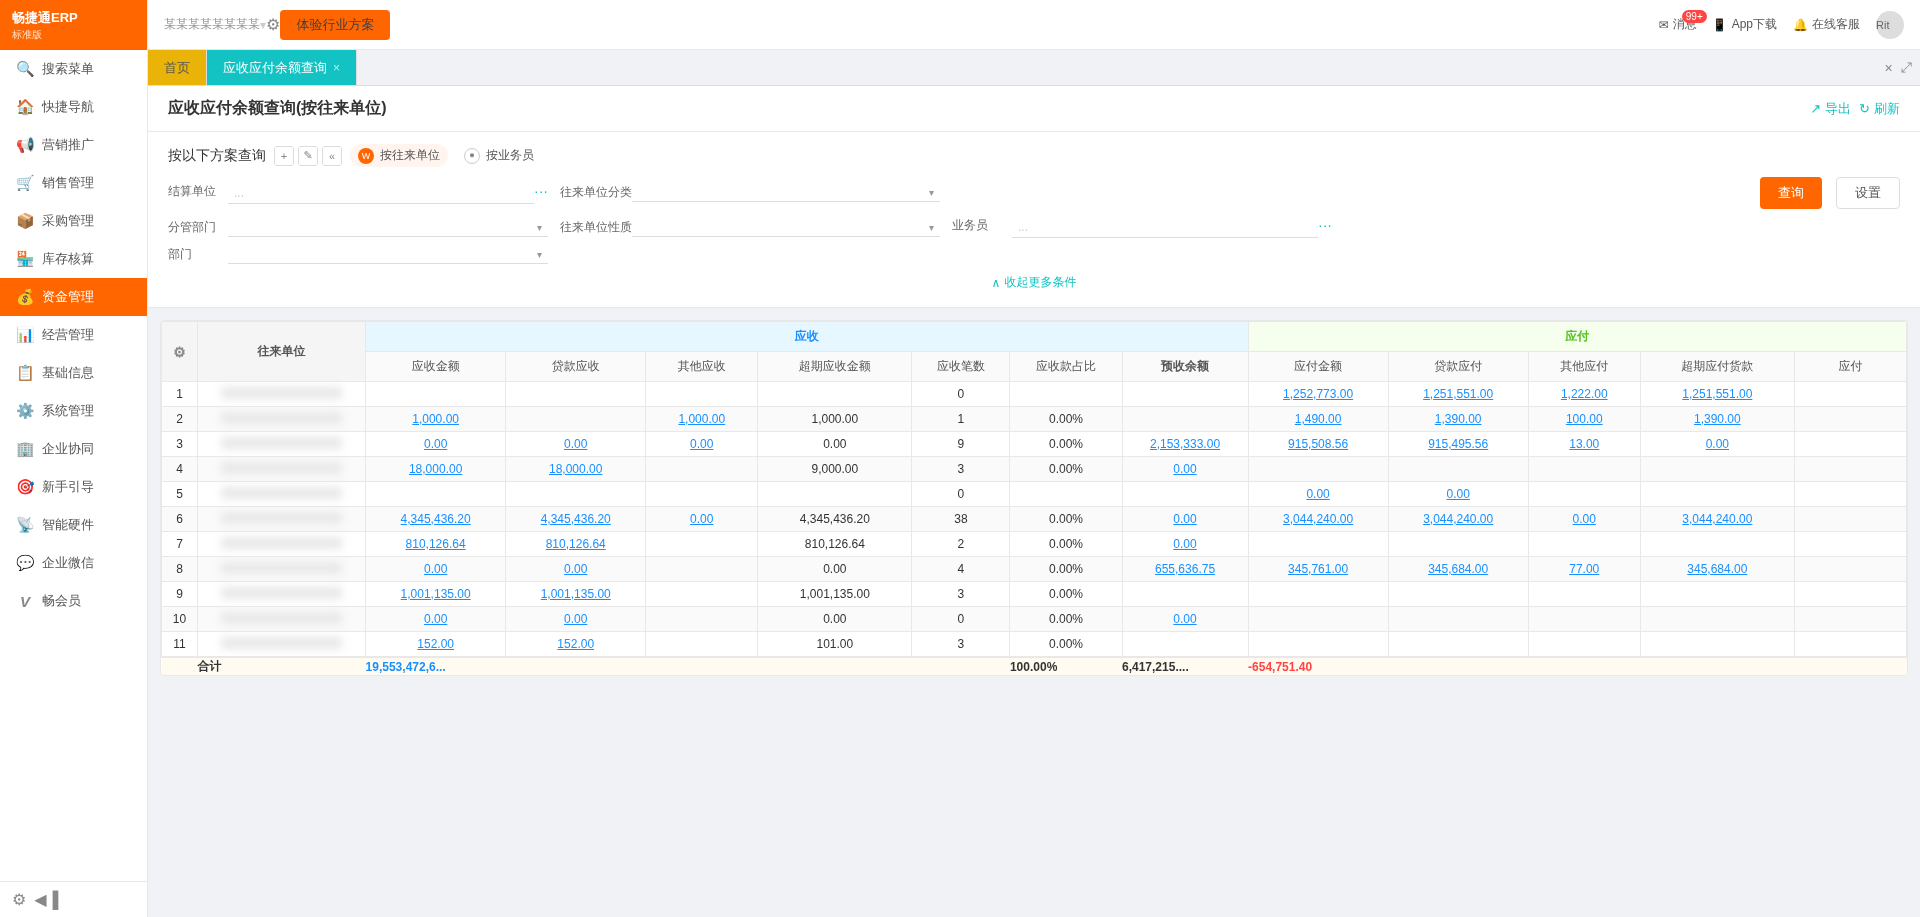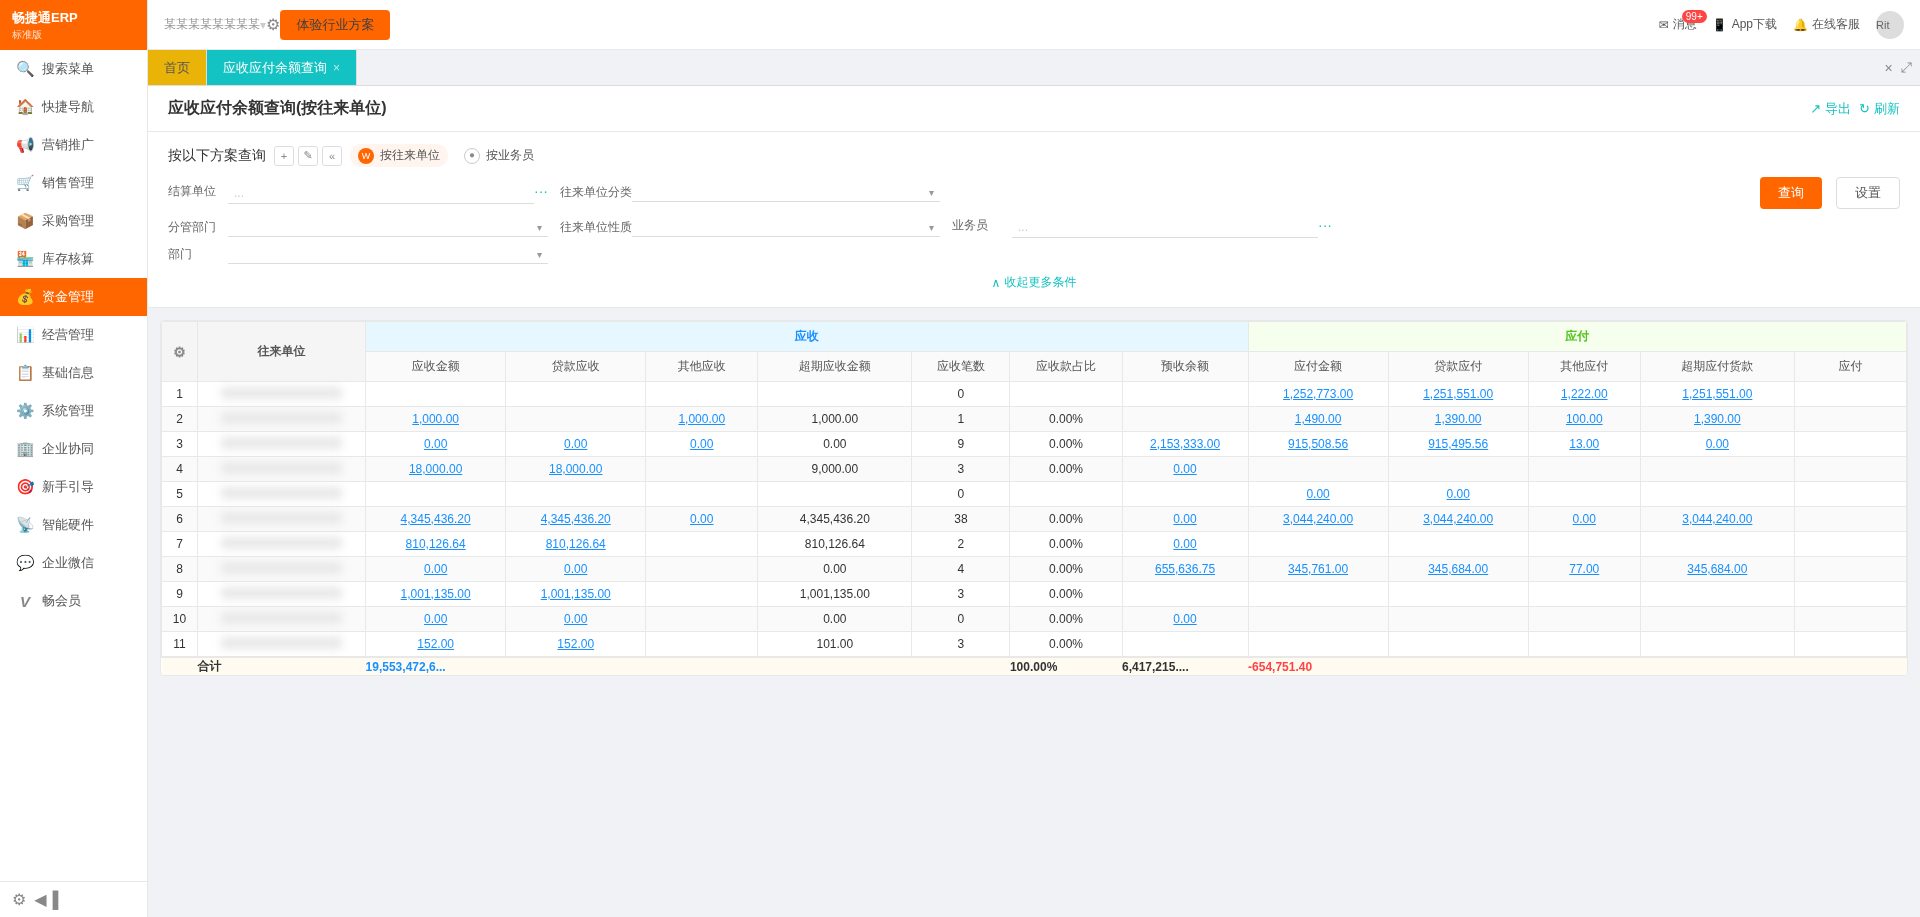--- a/index.html
+++ b/index.html
@@ -367,21 +367,21 @@
             <th colspan="7" class="col-group-header">应收</th>
             <th colspan="5" class="col-group-header-pay">应付</th>
           </tr>
           <tr>
             <th style="min-width:100px;">应收金额</th>
             <th style="min-width:100px;">贷款应收</th>
             <th style="min-width:80px;">其他应收</th>
             <th style="min-width:110px;">超期应收金额</th>
             <th style="min-width:70px;">应收笔数</th>
             <th style="min-width:80px;">应收款占比</th>
-            <th style="min-width:90px;">预收余额</th>
+            <th style="min-width:90px;font-weight:bold;">预收余额</th>
             <th style="min-width:100px;">应付金额</th>
             <th style="min-width:100px;">贷款应付</th>
             <th style="min-width:80px;">其他应付</th>
             <th style="min-width:110px;">超期应付货款</th>
             <th style="min-width:80px;">应付</th>
           </tr>
         </thead>
         <tbody id="table-body">
         <tr>
     <td>1</td>

